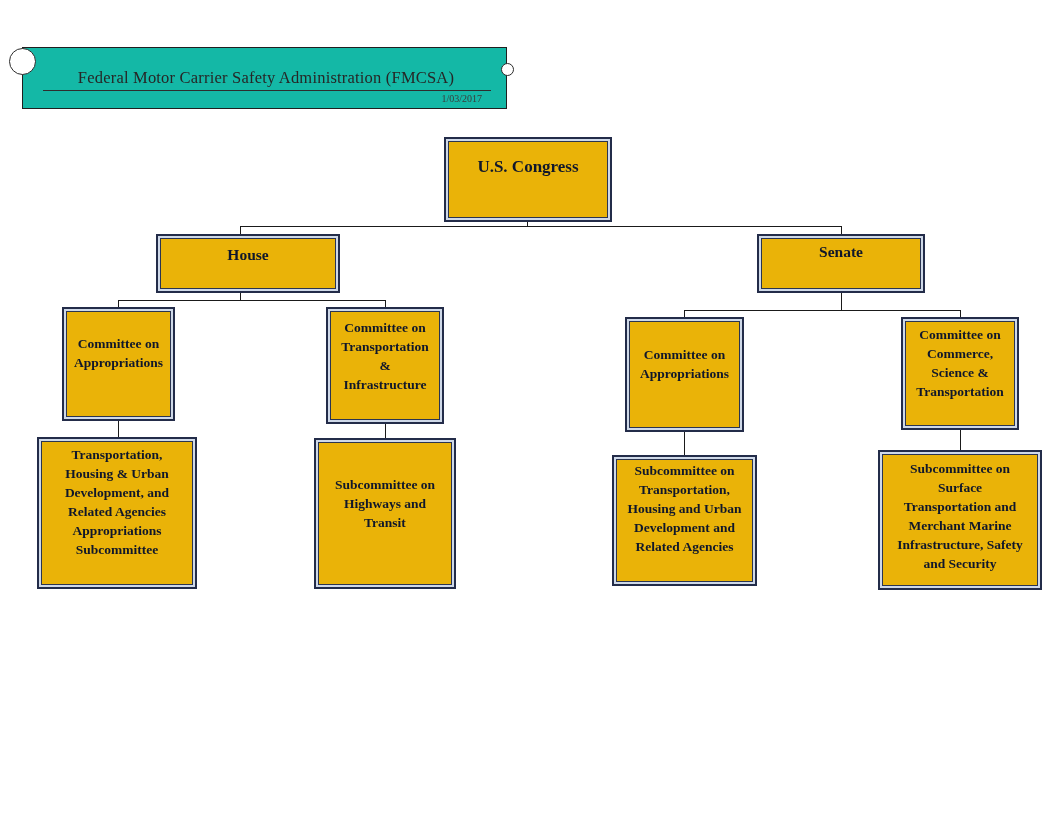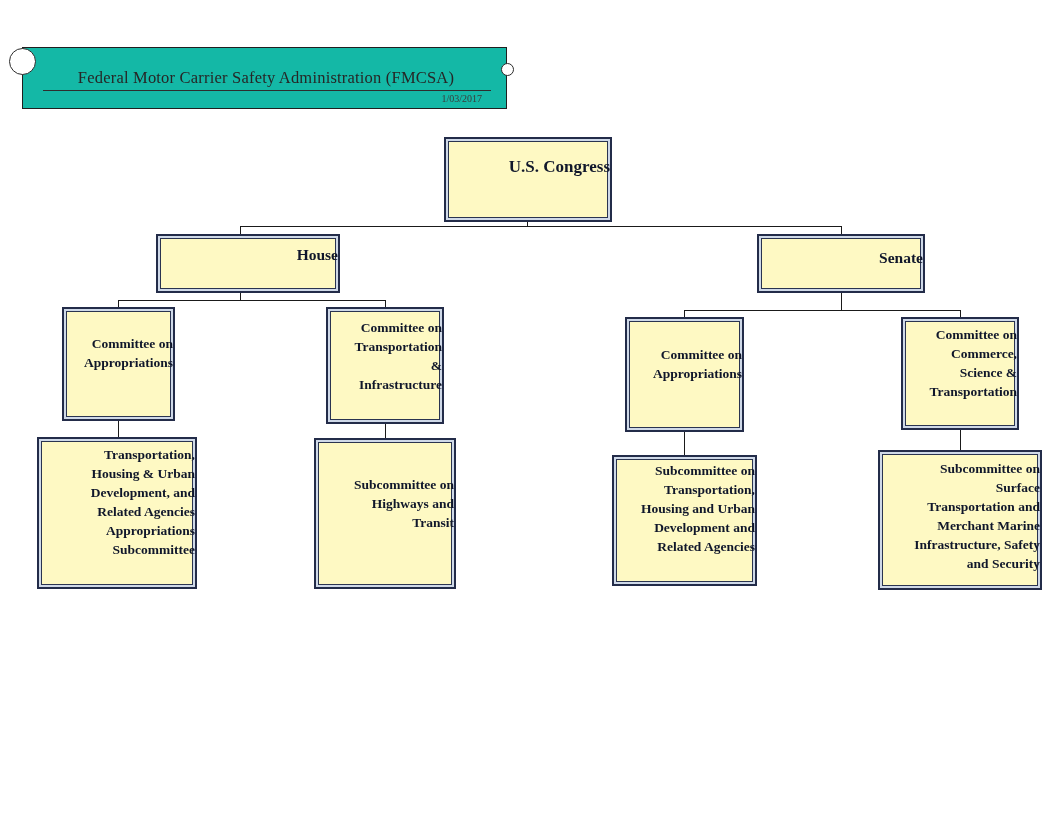--- a/index.html
+++ b/index.html
@@ -51,37 +51,37 @@
     background: #ffffff;
     box-sizing: border-box;
   }
   .ring-left  { left: 9px;  top: 48px; width: 27px; height: 27px; }
   .ring-right { left: 501px; top: 63px; width: 13px; height: 13px; }
 
   
   .node {
     position: absolute;
     box-sizing: border-box;
-    background: #fef9c3;
+    background: #eab308;
     border: 2px solid #232c49;
     box-shadow: inset 0 0 0 2px #cfd9e8, inset 0 0 0 3px #2a3450;
     color: #10172b;
     font-weight: bold;
-    text-align: right;
+    text-align: center;
     font-size: 13.5px;
     line-height: 19px;
   }
   .node .lbl { display: block; white-space: pre-line; }
 
   .n-congress { left: 444px; top: 137px; width: 168px; height: 85px;
                 font-size: 17px; line-height: 22px; padding-top: 17px; }
   .n-house    { left: 156px; top: 234px; width: 184px; height: 59px;
                 font-size: 15.5px; line-height: 20px; padding-top: 9px; }
   .n-senate   { left: 757px; top: 234px; width: 168px; height: 59px;
-                font-size: 15.5px; line-height: 20px; padding-top: 12px; }
+                font-size: 15.5px; line-height: 20px; padding-top: 6px; }
   .n-happrop  { left: 62px;  top: 307px; width: 113px; height: 114px; padding-top: 25px; }
   .n-hti      { left: 326px; top: 307px; width: 118px; height: 117px; padding-top: 9px; }
   .n-thud     { left: 37px;  top: 437px; width: 160px; height: 152px; padding-top: 6px; }
   .n-highways { left: 314px; top: 438px; width: 142px; height: 151px; padding-top: 35px; }
   .n-sapprop  { left: 625px; top: 317px; width: 119px; height: 115px; padding-top: 26px; }
   .n-commerce { left: 901px; top: 317px; width: 118px; height: 113px; padding-top: 6px; }
   .n-sthud    { left: 612px; top: 455px; width: 145px; height: 131px; padding-top: 4px; }
   .n-surface  { left: 878px; top: 450px; width: 164px; height: 140px; padding-top: 7px; }
 
   

